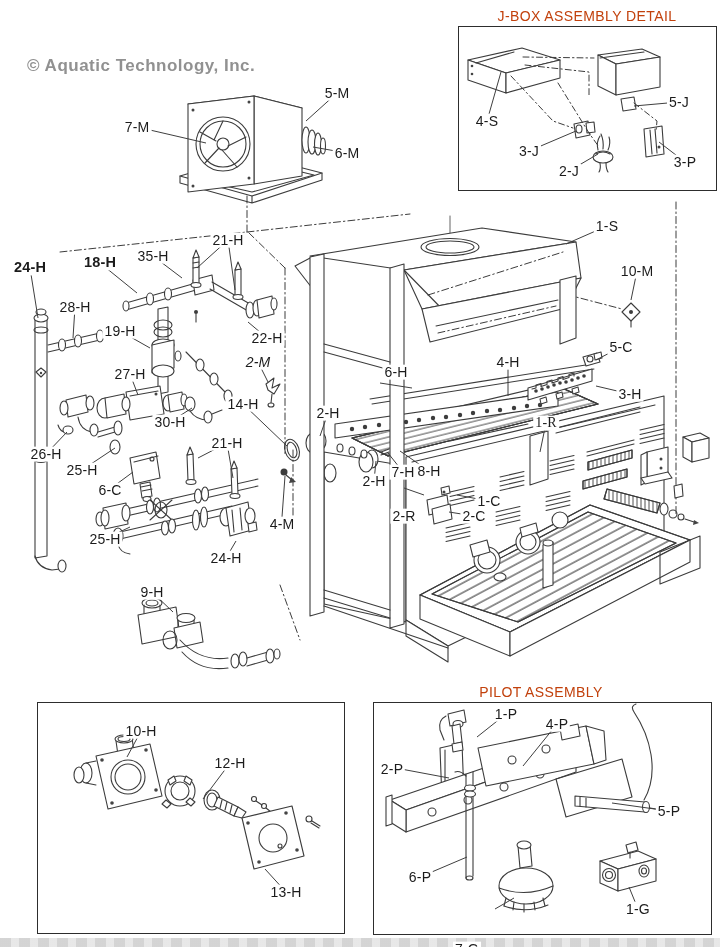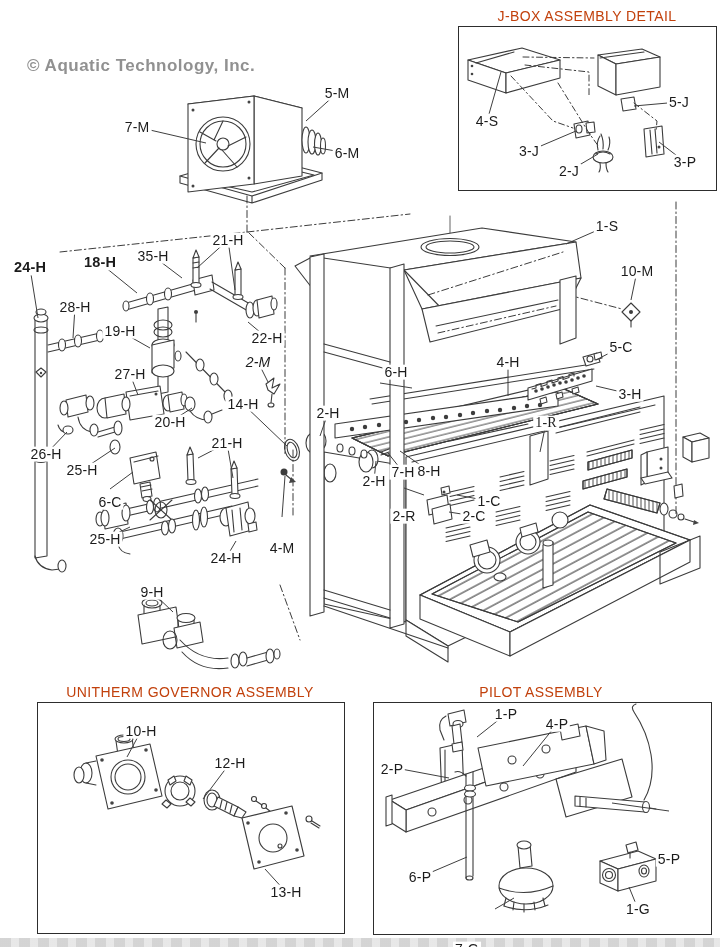--- a/index.html
+++ b/index.html
@@ -21,21 +21,20 @@
 </style>
 </head>
 <body>
 
 <div id="stage">
 
   <div class="watermark">© Aquatic Technology, Inc.</div>
 
   <div class="inset-title" style="left:587px;top:8px">J-BOX ASSEMBLY DETAIL</div>
   <div class="inset-box" style="left:458px;top:26px;width:257px;height:163px"></div>
-  <div class="inset-title" style="left:190px;top:684px">UNITHERM GOVERNOR ASSEMBLY</div>
   <div class="inset-box" style="left:37px;top:702px;width:306px;height:230px"></div>
   <div class="inset-title" style="left:541px;top:684px">PILOT ASSEMBLY</div>
   <div class="inset-box" style="left:373px;top:702px;width:337px;height:231px"></div>
 
   <svg class="layer" width="720" height="947" viewBox="0 0 720 947" style="stroke:#3c3c3c;fill:none;stroke-width:1.1;stroke-linejoin:round;stroke-linecap:round">
     <defs>
       <pattern id="hfin" width="5.5" height="5.5" patternUnits="userSpaceOnUse" patternTransform="rotate(76)">
         <line x1="1" y1="0" x2="1" y2="5.5" stroke-width="0.9"></line>
       </pattern>
       <pattern id="htube" width="8.5" height="8.5" patternUnits="userSpaceOnUse" patternTransform="rotate(62)">
@@ -547,26 +546,26 @@
     <div class="part-label bold" style="left: 30px; top: 268px;">24-H</div>
     <div class="part-label bold" style="left: 100px; top: 263px;">18-H</div>
     <div class="part-label" style="left: 153px; top: 256px;">35-H</div>
     <div class="part-label" style="left: 228px; top: 240px;">21-H</div>
     <div class="part-label" style="left: 75px; top: 307px;">28-H</div>
     <div class="part-label" style="left: 120px; top: 331px;">19-H</div>
     <div class="part-label" style="left: 267px; top: 338px;">22-H</div>
     <div class="part-label" style="left: 258px; top: 362px; font-style: italic;">2-M</div>
     <div class="part-label" style="left: 130px; top: 374px;">27-H</div>
     <div class="part-label" style="left: 243px; top: 404px; text-align: right;">14-H</div>
-    <div class="part-label" style="left: 170px; top: 422px;">20-H</div>
+    <div class="part-label" style="left: 170px; top: 422px;">30-H</div>
     <div class="part-label" style="left: 46px; top: 454px;">26-H</div>
     <div class="part-label" style="left: 82px; top: 470px;">25-H</div>
-    <div class="part-label" style="left: 110px; top: 502px; text-align: right;">6-C</div>
+    <div class="part-label" style="left: 110px; top: 490px; text-align: right;">6-C</div>
     <div class="part-label" style="left: 227px; top: 443px;">21-H</div>
-    <div class="part-label" style="left: 282px; top: 548px;">4-M</div>
+    <div class="part-label" style="left: 282px; top: 524px;">4-M</div>
     <div class="part-label" style="left: 105px; top: 539px;">25-H</div>
     <div class="part-label" style="left: 226px; top: 558px;">24-H</div>
     <div class="part-label" style="left: 152px; top: 592px;">9-H</div>
     <div class="part-label" style="left: 380px; top: 372px; margin-left: 16px;">6-H</div>
     <div class="part-label" style="left: 508px; top: 362px;">4-H</div>
     <div class="part-label" style="left: 621px; top: 347px;">5-C</div>
     <div class="part-label" style="left: 630px; top: 394px;">3-H</div>
     <div class="part-label" style="left: 328px; top: 413px;">2-H</div>
     <div class="part-label" style="left: 546px; top: 423px; font-family: Liberation Serif, serif;">1-R</div>
     <div class="part-label" style="left: 374px; top: 481px;">2-H</div>
@@ -579,17 +578,17 @@
     <div class="part-label" style="left: 679px; top: 102px;">5-J</div>
     <div class="part-label" style="left: 529px; top: 151px;">3-J</div>
     <div class="part-label" style="left: 569px; top: 171px;">2-J</div>
     <div class="part-label" style="left: 685px; top: 162px;">3-P</div>
     <div class="part-label" style="left: 141px; top: 731px;">10-H</div>
     <div class="part-label" style="left: 230px; top: 763px;">12-H</div>
     <div class="part-label" style="left: 286px; top: 892px;">13-H</div>
     <div class="part-label" style="left: 506px; top: 714px;">1-P</div>
     <div class="part-label" style="left: 557px; top: 724px;">4-P</div>
     <div class="part-label" style="left: 392px; top: 769px; text-align: center;">2-P</div>
-    <div class="part-label" style="left: 669px; top: 811px; margin-top: 48px;">5-P</div>
+    <div class="part-label" style="left: 669px; top: 811px;">5-P</div>
     <div class="part-label" style="left: 420px; top: 877px;">6-P</div>
     <div class="part-label" style="left: 467px; top: 909px; margin-top: 40px;">7-G</div>
     <div class="part-label" style="left: 638px; top: 909px;">1-G</div>
   </div>
 
 </body></html>

